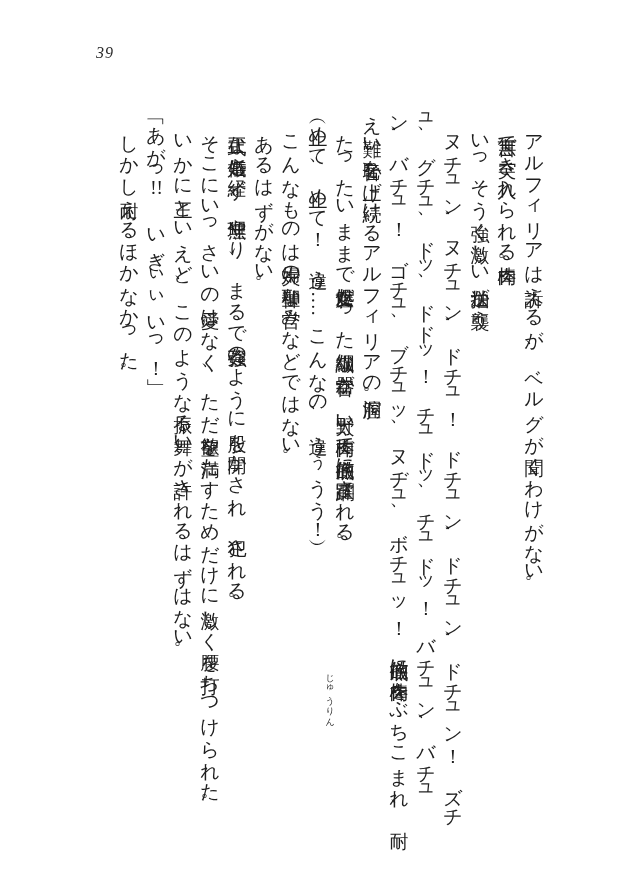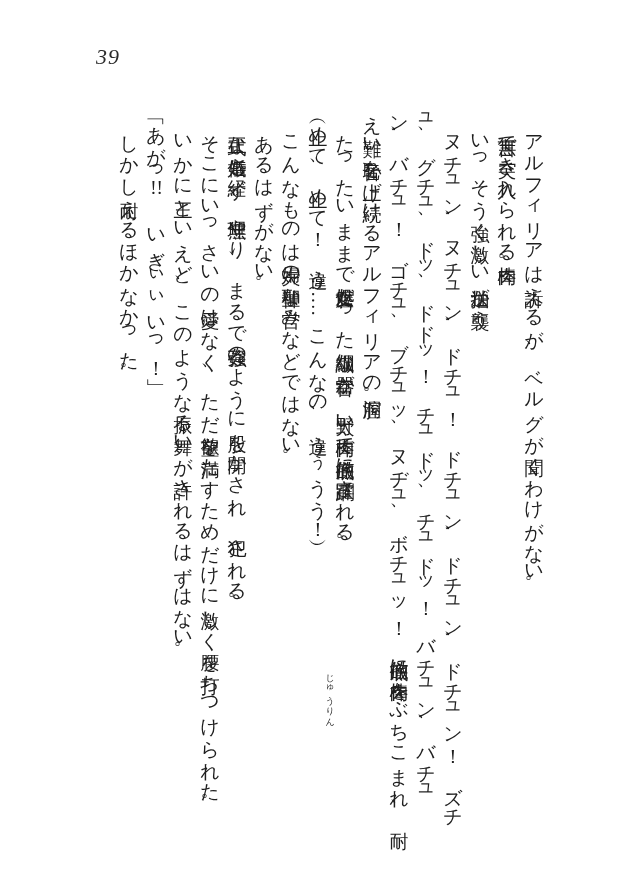--- a/index.html
+++ b/index.html
@@ -8,21 +8,21 @@
     height: 886px;
     position: relative;
     overflow: hidden;
     background: #ffffff;
     font-family: "Liberation Serif", "DejaVu Serif", serif;
   }
   .page-number {
     position: absolute;
     top: 44px;
     left: 96px;
-    font-size: 22px;
+    font-size: 16px;
     font-style: italic;
     letter-spacing: 1px;
     color: #2b2b2b;
   }
   .text-block {
     position: absolute;
     top: 103px;
     right: 73px;
     height: 722px;
     writing-mode: vertical-rl;

